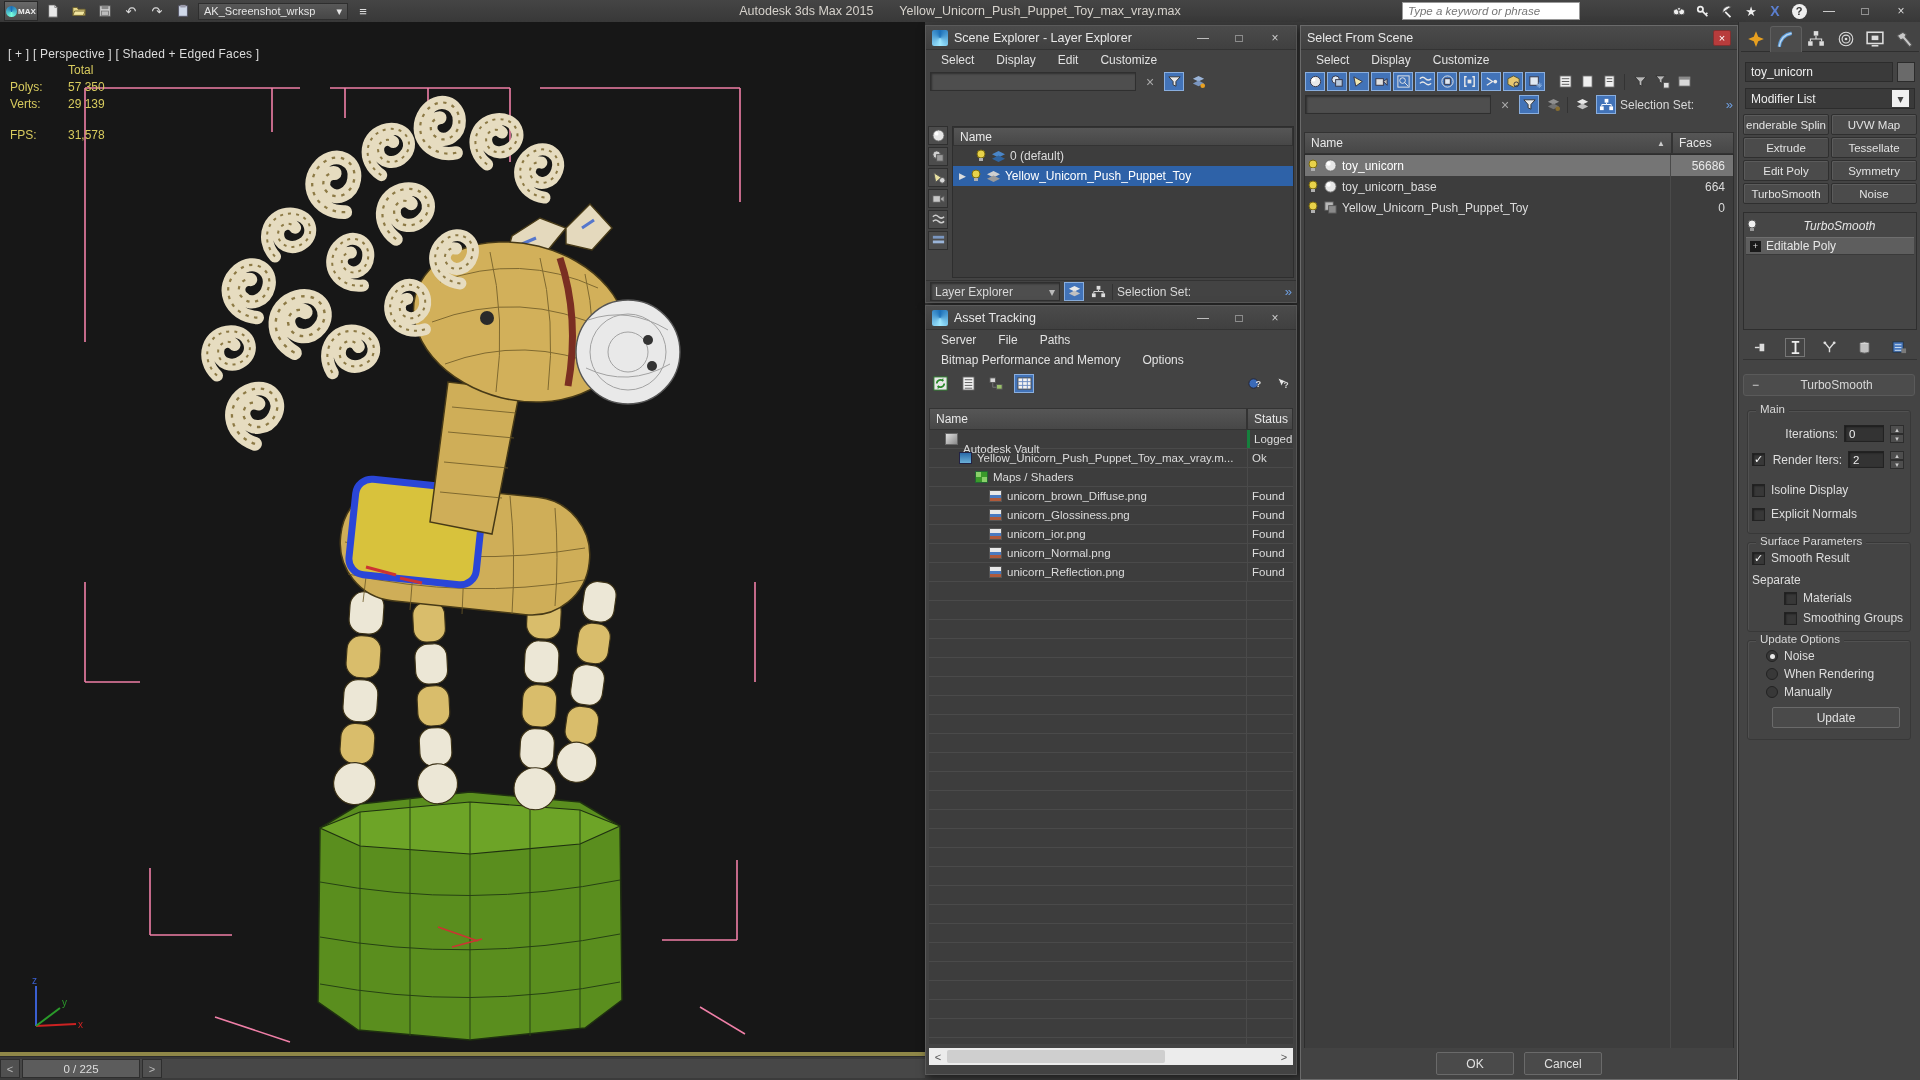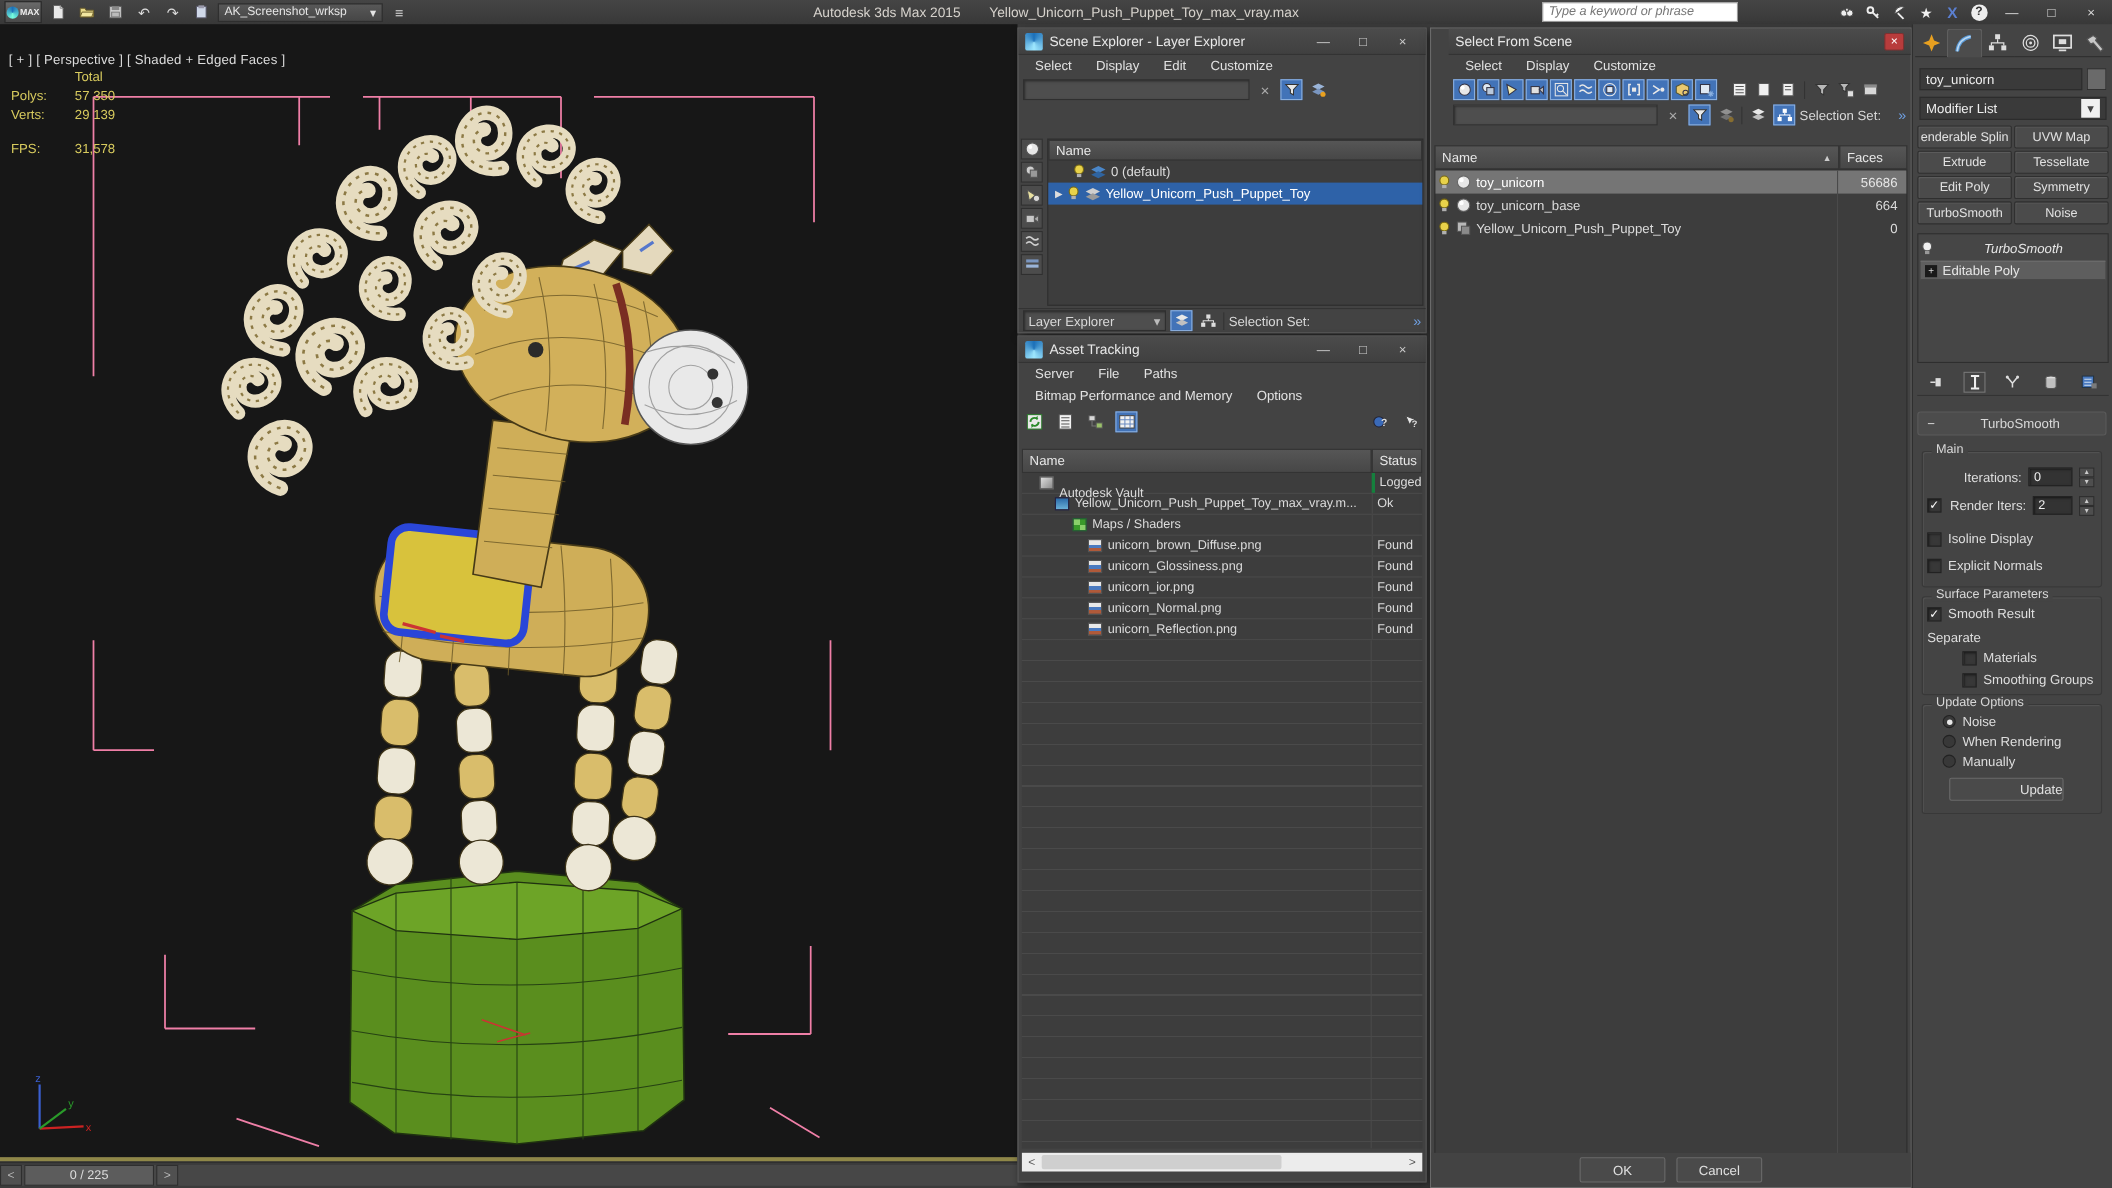--- a/index.html
+++ b/index.html
@@ -612,21 +612,21 @@
       </div>
     </div>
     <div class="scrollbar-h abs" style="left:3px; top:742px; width:364px; height:17px;">
       <span class="sb-btn">&lt;</span>
       <span class="sb-thumb" style="width:218px;"></span>
       <span style="flex:1;"></span>
       <span class="sb-btn">&gt;</span>
     </div>
   </div>
 
-  <div class="win" style="left:1300px; top:25px; width:438px; height:1055px; border-color:#6a6a6a;padding-left:16px;">
+  <div class="win" style="left:1300px; top:25px; width:438px; height:1055px; border-color:#6a6a6a;">
     <div class="win-tb">
       <span class="win-title">Select From Scene</span>
       <span style="width:18px; height:16px; background:var(--close-red,#b83c3c); border:1px solid #803030; border-radius:2px; display:flex; align-items:center; justify-content:center; color:#fff; font-size:11px;">
           <span>×</span>
         </span>
     </div>
     <div class="menubar">
       <span class="menu-item">Select</span>
       <span class="menu-item">Display</span>
       <span class="menu-item">Customize</span>
@@ -1025,18 +1025,18 @@
         <span>Noise</span>
       </div>
       <div class="cp-row" style="left:18px; top:26px;">
         <span class="radio"></span>
         <span>When Rendering</span>
       </div>
       <div class="cp-row" style="left:18px; top:44px;">
         <span class="radio"></span>
         <span>Manually</span>
       </div>
-      <div class="okbtn" style="position:absolute; left:24px; top:66px; width:104px; height:21px;justify-content:flex-end;">
+      <div class="okbtn" style="position:absolute; left:24px; top:66px; width:128px; height:21px;">
           <span>Update</span>
         </div>
     </div>
   </div>
 </div>
 
 </body></html>

